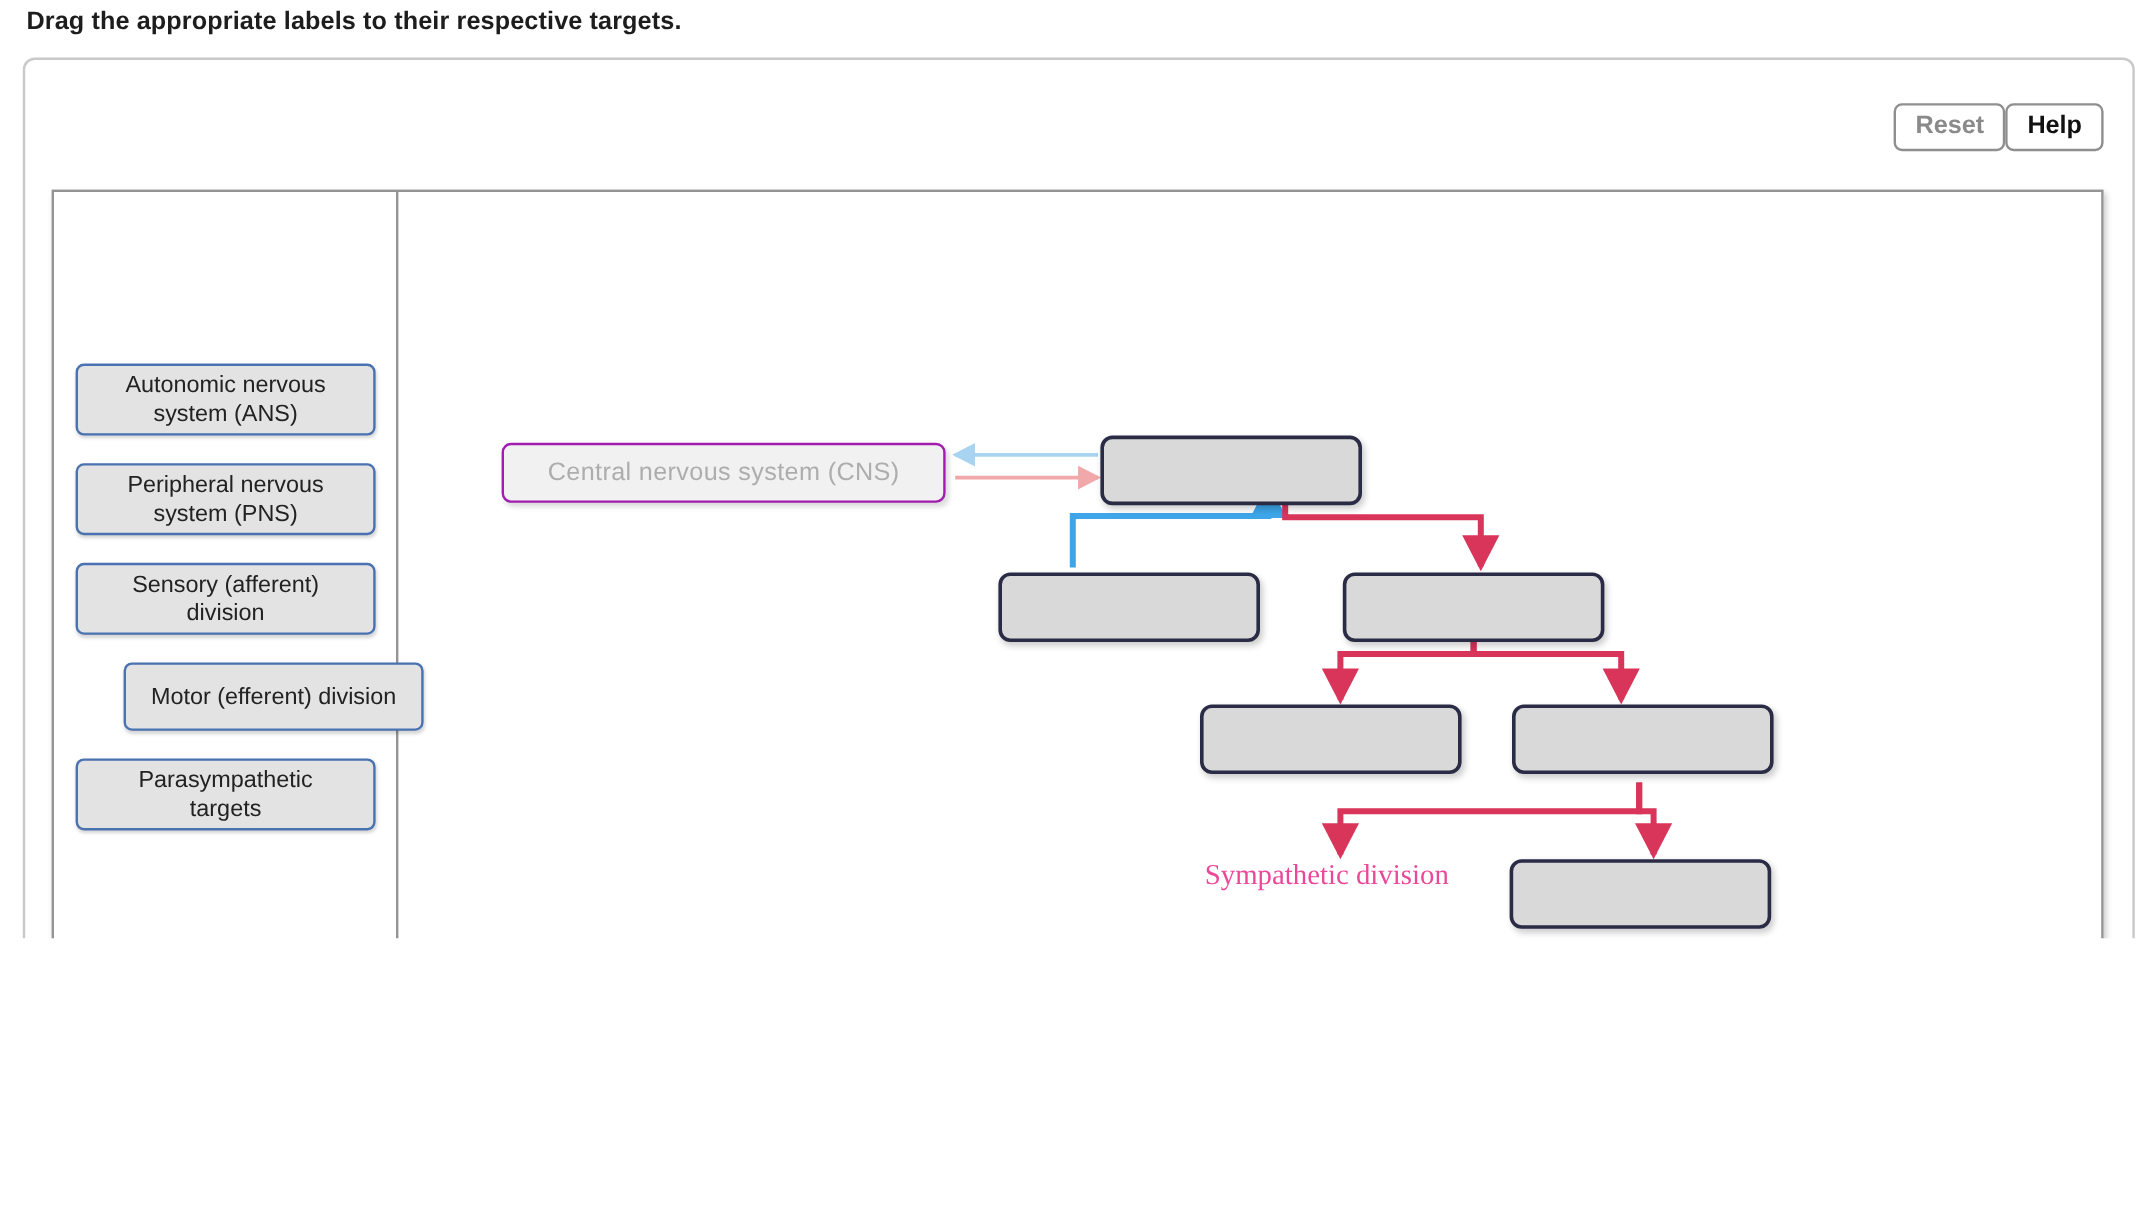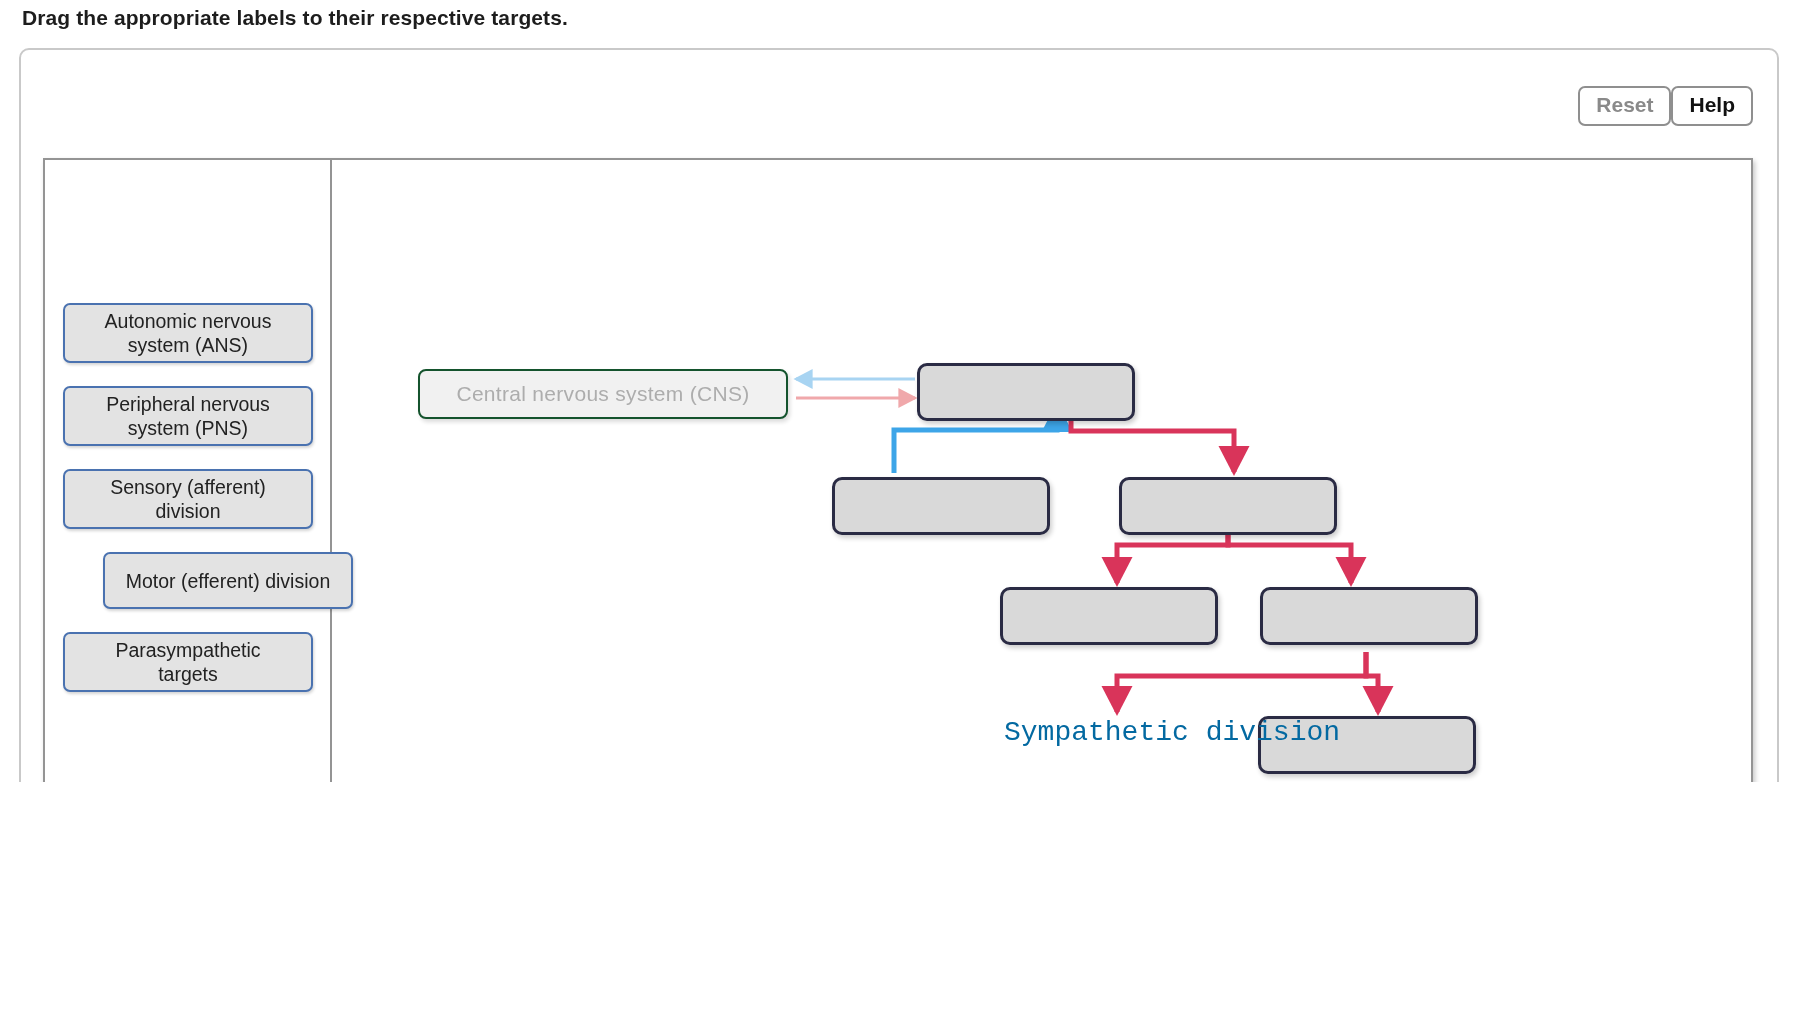--- a/index.html
+++ b/index.html
@@ -135,38 +135,38 @@
     position: absolute;
     border: 3px solid #2a2b44;
     border-radius: 10px;
     background: #d9d9d9;
     box-sizing: border-box;
     box-shadow: 2px 3px 5px rgba(0,0,0,0.20);
     cursor: pointer;
   }
   .cns-box {
     position: absolute;
-    border: 2px solid #14532d;
+    border: 2px solid #a21caf;
     border-radius: 8px;
     background: #f1f1f1;
     box-sizing: border-box;
     display: flex;
     align-items: center;
     justify-content: center;
     color: #adadad;
     font-family: "Liberation Sans", sans-serif;
     font-size: 21px;
     letter-spacing: 0.3px;
     box-shadow: 2px 3px 4px rgba(0,0,0,0.14);
   }
   .static-label {
     position: absolute;
-    font-family: Liberation Mono, monospace;
-    font-size: 28px;
-    color: #0369a1;
+    font-family: Liberation Serif, serif;
+    font-size: 24px;
+    color: #ec4899;
     white-space: nowrap;
   }
 </style>
 </head>
 <body>
 
 <div id="page">
 
   <div class="instruction">Drag the appropriate labels to their respective targets.</div>
 

